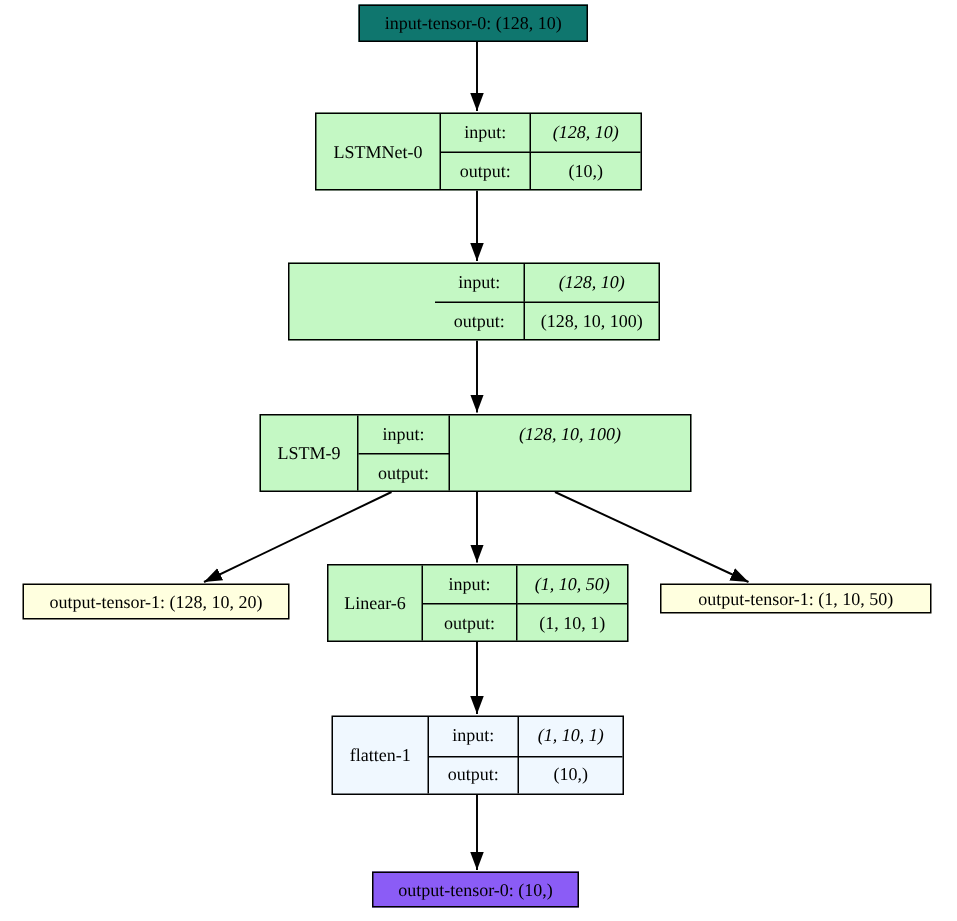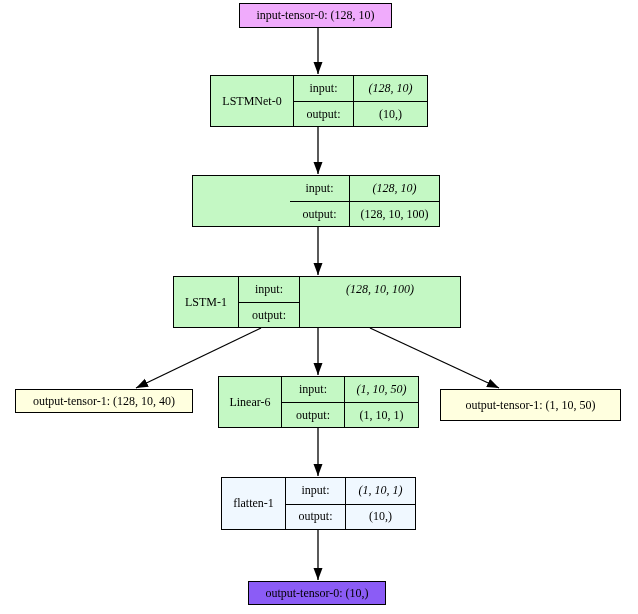--- a/index.html
+++ b/index.html
@@ -82,59 +82,59 @@
     <line x1="318" y1="27" x2="318" y2="74" marker-end="url(#arrow)"></line>
     <line x1="318" y1="127" x2="318" y2="174" marker-end="url(#arrow)"></line>
     <line x1="318" y1="227" x2="318" y2="275" marker-end="url(#arrow)"></line>
     <line x1="261" y1="328" x2="136" y2="388" marker-end="url(#arrow)"></line>
     <line x1="318" y1="328" x2="318" y2="375" marker-end="url(#arrow)"></line>
     <line x1="370" y1="328" x2="499" y2="388" marker-end="url(#arrow)"></line>
     <line x1="318" y1="428" x2="318" y2="476" marker-end="url(#arrow)"></line>
     <line x1="318" y1="530" x2="318" y2="580" marker-end="url(#arrow)"></line>
   </svg>
 
-  <div class="leaf" style="left: 239px; top: 3px; width: 153px; height: 25px; background-color: #f0abfc;">
+  <div class="leaf" style="left: 239px; top: 3px; width: 153px; height: 25px; background-color: #0f766e;">
     <span>input-tensor-0: (128, 10)</span>
   </div>
 
   <div class="tbl" style="left: 210px; top: 75px; width: 218px; height: 52px; grid-template-columns: 83px 60px 1fr; background-color: rgb(196, 248, 196);">
     <div class="cell name">LSTMNet-0</div>
     <div class="cell io1">input:</div>
     <div class="cell val1">(128, 10)</div>
     <div class="cell io2">output:</div>
     <div class="cell val2">(10,)</div>
   </div>
 
   <div class="tbl" style="left: 192px; top: 175px; width: 248px; height: 52px; grid-template-columns: 97px 60px 1fr; background-color: rgb(196, 248, 196);">
     <div class="cell io1">input:</div>
     <div class="cell val1">(128, 10)</div>
     <div class="cell io2">output:</div>
     <div class="cell val2">(128, 10, 100)</div>
   </div>
 
   <div class="tbl" style="left: 173px; top: 276px; width: 288px; height: 52px; grid-template-columns: 65px 61px 1fr; background-color: rgb(196, 248, 196);">
-    <div class="cell name">LSTM-1</div>
+    <div class="cell name">LSTM-9</div>
     <div class="cell io1">input:</div>
     <div class="cell val1">(128, 10, 100)</div>
     <div class="cell io2">output:</div>
   </div>
 
   <div class="leaf" style="left: 15px; top: 389px; width: 178px; height: 24px; background-color: rgb(255, 255, 223);">
-    <span>output-tensor-1: (128, 10, 40)</span>
+    <span>output-tensor-1: (128, 10, 20)</span>
   </div>
 
   <div class="tbl" style="left: 218px; top: 376px; width: 201px; height: 52px; grid-template-columns: 63px 63px 1fr; background-color: rgb(196, 248, 196);">
     <div class="cell name">Linear-6</div>
     <div class="cell io1">input:</div>
     <div class="cell val1">(1, 10, 50)</div>
     <div class="cell io2">output:</div>
     <div class="cell val2">(1, 10, 1)</div>
   </div>
 
-  <div class="leaf" style="left: 440px; top: 389px; width: 181px; height: 32px; background-color: rgb(255, 255, 223);">
+  <div class="leaf" style="left: 440px; top: 389px; width: 181px; height: 20px; background-color: rgb(255, 255, 223);">
     <span>output-tensor-1: (1, 10, 50)</span>
   </div>
 
   <div class="tbl" style="left: 221px; top: 477px; width: 195px; height: 53px; grid-template-columns: 64px 60px 1fr; background-color: rgb(240, 248, 255);">
     <div class="cell name">flatten-1</div>
     <div class="cell io1">input:</div>
     <div class="cell val1">(1, 10, 1)</div>
     <div class="cell io2">output:</div>
     <div class="cell val2">(10,)</div>
   </div>

